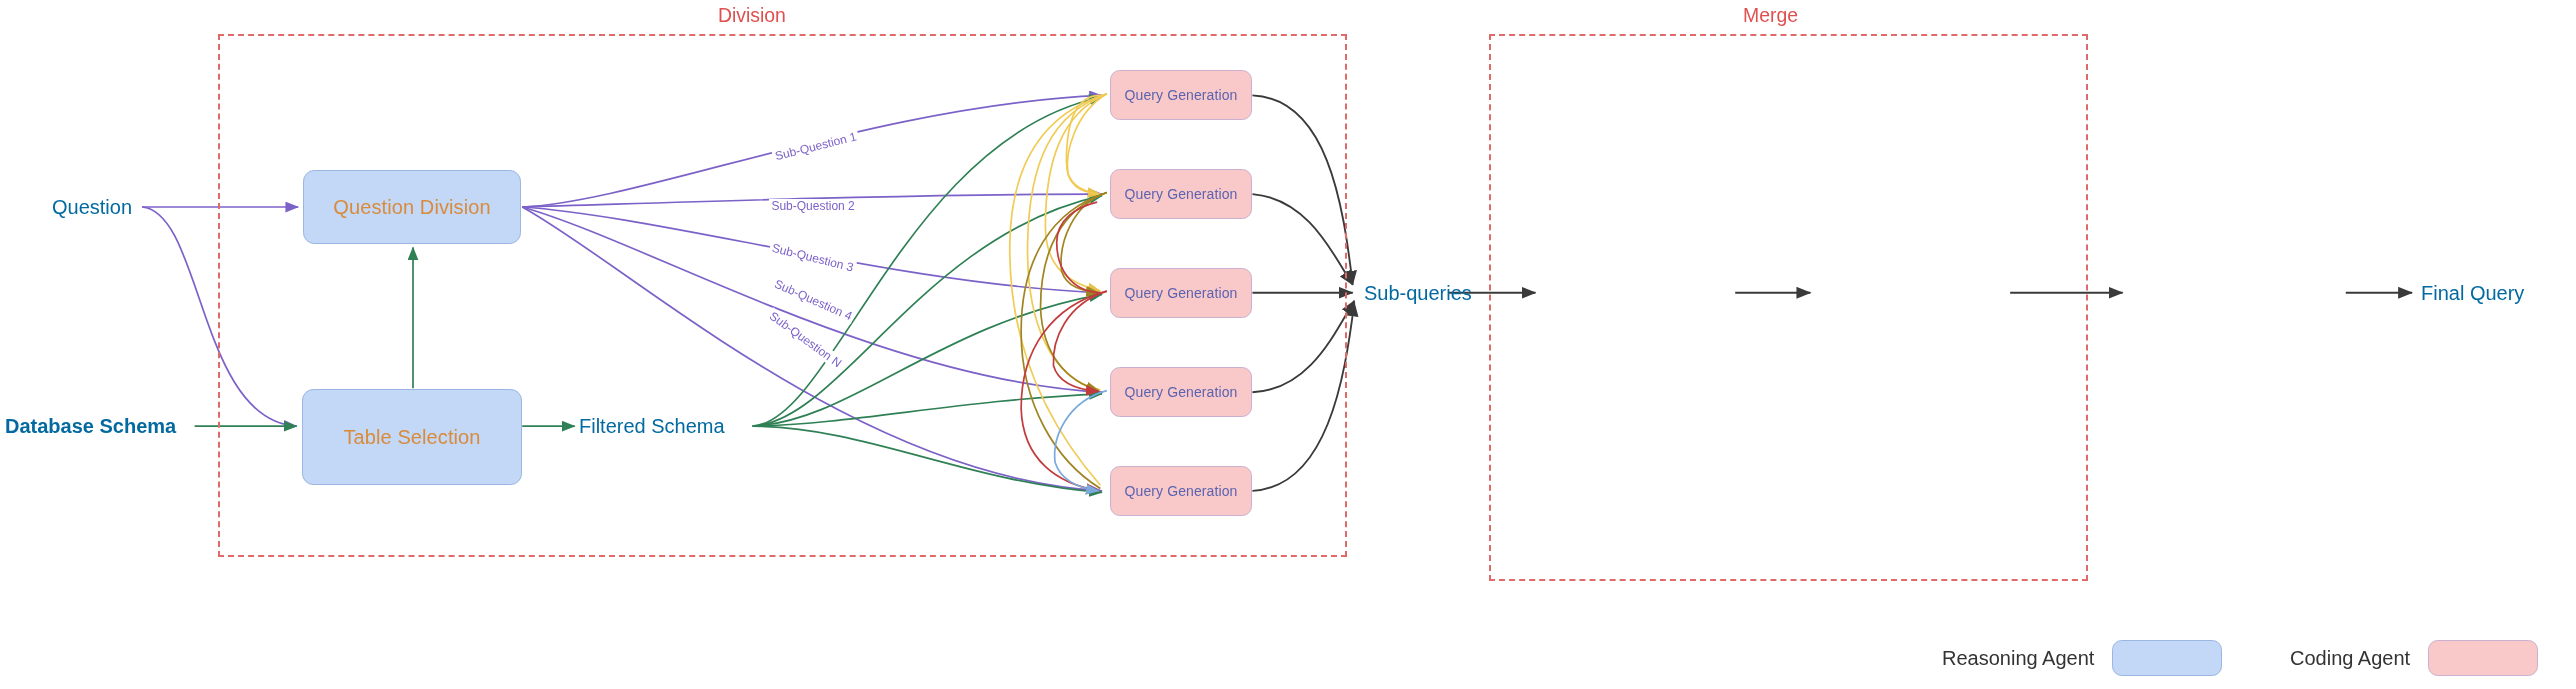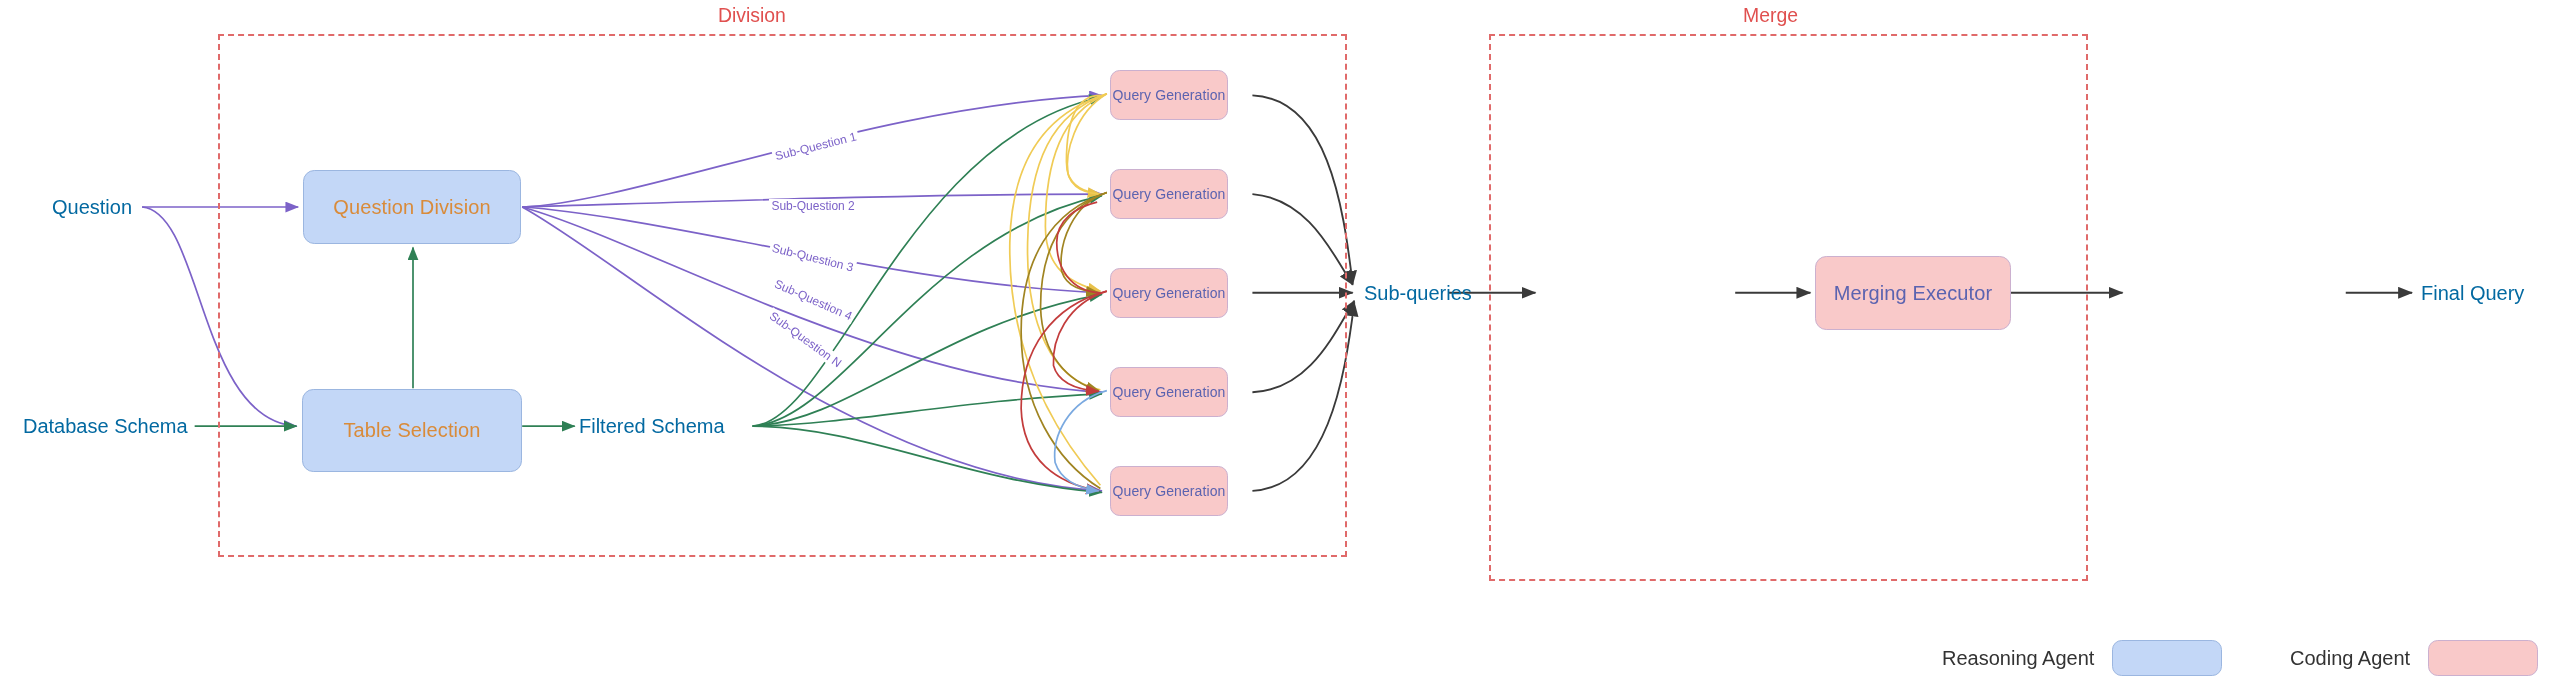--- a/index.html
+++ b/index.html
@@ -5,21 +5,21 @@
   html,body{margin:0;padding:0;background:#ffffff;}
   body{width:2576px;height:689px;font-family:"Liberation Sans",sans-serif;}
   #stage{position:relative;width:2576px;height:689px;overflow:hidden;background:#fff;}
   svg#wires{position:absolute;left:0;top:0;width:2576px;height:689px;pointer-events:none;}
 
   .node{position:absolute;box-sizing:border-box;display:flex;align-items:center;justify-content:center;
         border-radius:11.3px;font-size:20px;letter-spacing:0.1px;white-space:nowrap;}
   .node.reason{background:#c3d7f7;border:1.3px solid #9bb6e0;color:#d98b3a;}
   .node.coding{background:#f9c9c9;border:1.3px solid #cbb0cf;color:#5b63b0;}
 
-  .qgen{width:118px;height:50px;font-size:14px;border-radius:9.7px;}
+  .qgen{width:142px;height:50px;font-size:14px;border-radius:9.7px;}
 
   .plaintext{position:absolute;color:#0369a1;font-size:20px;white-space:nowrap;
              display:flex;align-items:center;}
 
   .group-box{position:absolute;box-sizing:border-box;border:2.1px dashed #e06a6a;background:transparent;}
   .group-label{position:absolute;color:#e0504f;font-size:19.4px;white-space:nowrap;}
 
   .edge-label{position:absolute;color:#7c62c8;font-size:12px;white-space:nowrap;
               transform-origin:left center;background:#ffffff;padding:0 2.4px;}
 
@@ -118,36 +118,35 @@
     <path class="w k" d="M2900,362 L2982,362" marker-end="url(#ah-black)"></path>
   </svg>
 
   <div class="group-box" style="left:218px;top:34px;width:1129px;height:523px;"></div>
   <div class="group-label" style="left:718px;top:4px;">Division</div>
 
   <div class="group-box" style="left:1489px;top:34px;width:599px;height:547px;"></div>
   <div class="group-label" style="left:1743px;top:4px;">Merge</div>
 
   <div class="plaintext" style="left:52px;top:196px;">Question</div>
-  <div class="plaintext" style="left:23px;top:415px;">Database Schema</div>
+  <div class="plaintext" style="left:5px;top:415px;font-weight:bold;">Database Schema</div>
   <div class="plaintext" style="left:579px;top:415px;">Filtered Schema</div>
   <div class="plaintext" style="left:1364px;top:282px;">Sub-queries</div>
   <div class="plaintext" style="left:2421px;top:282px;">Final Query</div>
 
   <div class="node reason" style="left:303px;top:170px;width:218px;height:74px;">Question Division</div>
 
-  <div class="node reason" style="left:302px;top:389px;width:220px;height:83px;">Table Selection</div>
+  <div class="node reason" style="left:302px;top:389px;width:220px;height:96px;">Table Selection</div>
 
   <div class="node coding qgen" style="left:1110px;top:70px;">Query Generation</div>
   <div class="node coding qgen" style="left:1110px;top:169px;">Query Generation</div>
   <div class="node coding qgen" style="left:1110px;top:268px;">Query Generation</div>
   <div class="node coding qgen" style="left:1110px;top:367px;">Query Generation</div>
   <div class="node coding qgen" style="left:1110px;top:466px;">Query Generation</div>
 
-  <div class="node coding" style="left:1815px;top:256px;width:196px;height:74px;">Merging Executor</div>
 
   <div class="edge-label" style="left:773px;top:150px;transform:rotate(-14deg);">Sub-Question 1</div>
   <div class="edge-label" style="left:769px;top:199px;transform:rotate(0deg);">Sub-Question 2</div>
   <div class="edge-label" style="left:770px;top:240px;transform:rotate(14deg);">Sub-Question 3</div>
   <div class="edge-label" style="left:773px;top:275px;transform:rotate(24deg);">Sub-Question 4</div>
   <div class="edge-label" style="left:769px;top:306px;transform:rotate(36deg);">Sub-Question N</div>
 
   <div class="legend-item" style="left:1942px;top:612px;">
     <span class="legend-text">Reasoning Agent</span>
     <span class="legend-swatch reason"></span>

